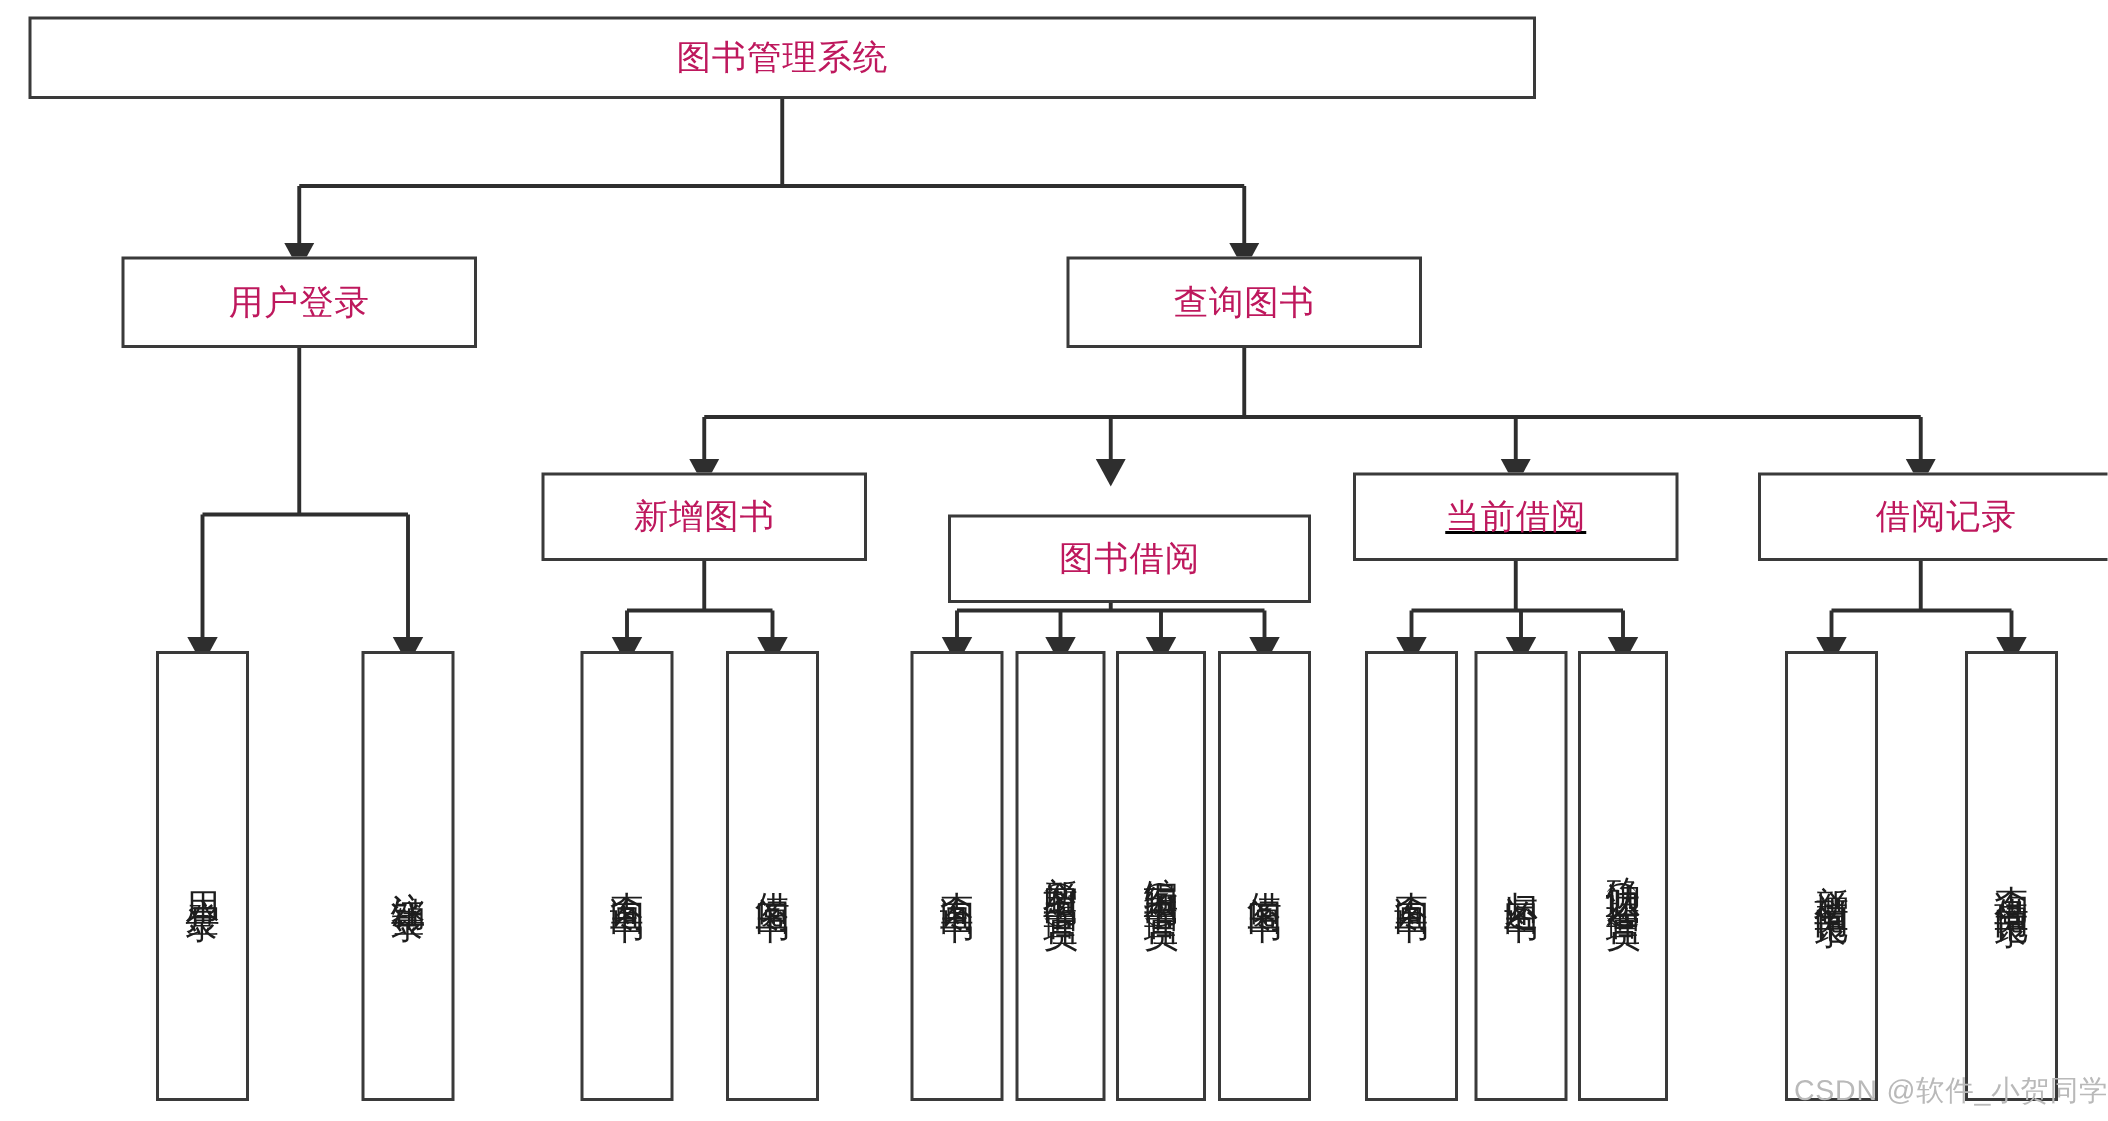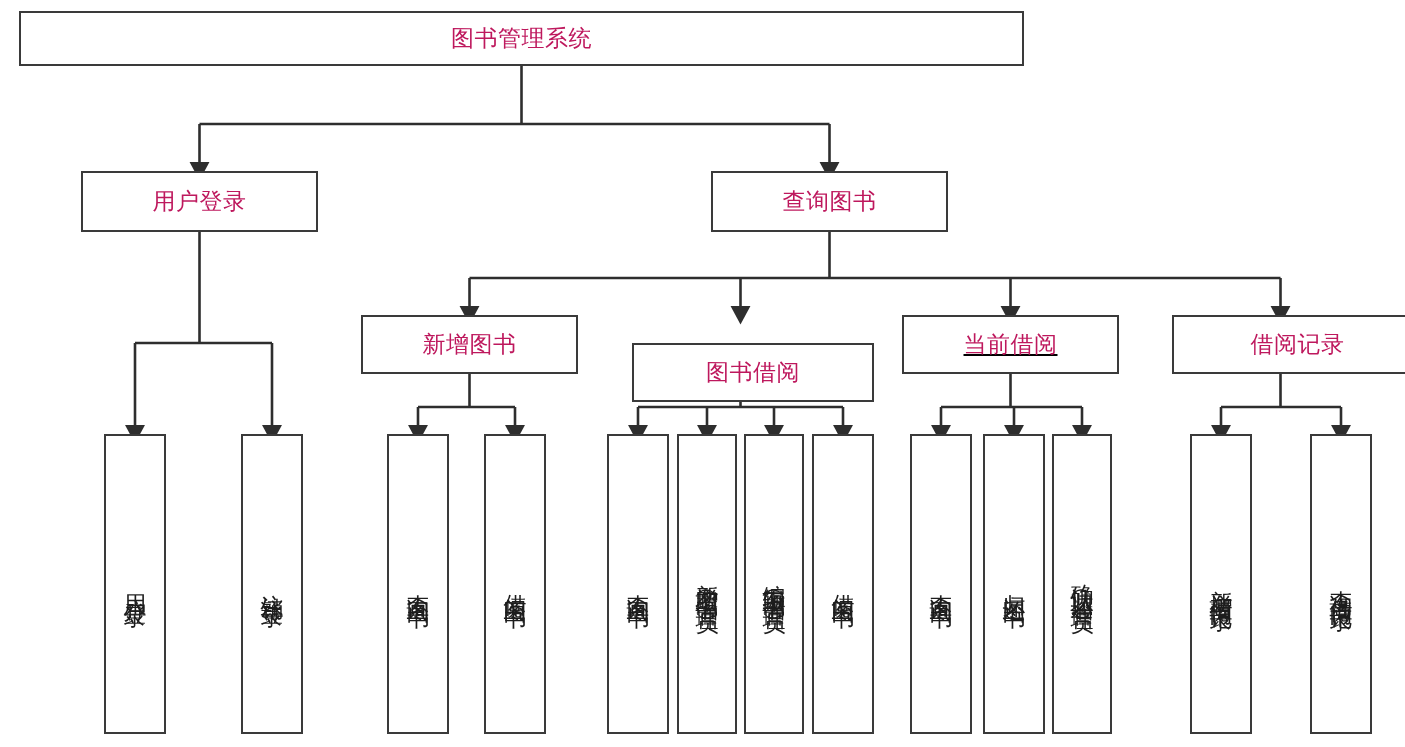--- a/index.html
+++ b/index.html
@@ -166,13 +166,14 @@
         <span class="node-label-v">确认归还（管理员）</span>
       </div>
       <div class="node-box" style="left: 1190px; top: 434px; width: 62px; height: 300px;">
         <span class="node-label-v">新增借阅记录</span>
       </div>
       <div class="node-box" style="left: 1310px; top: 434px; width: 62px; height: 300px;">
         <span class="node-label-v">查询借阅记录</span>
       </div>
     </div>
 
+  <div class="watermark" style="left:1196px; top:714px;">CSDN @软件_小贺同学</div>
 </div>
 
 </body></html>

